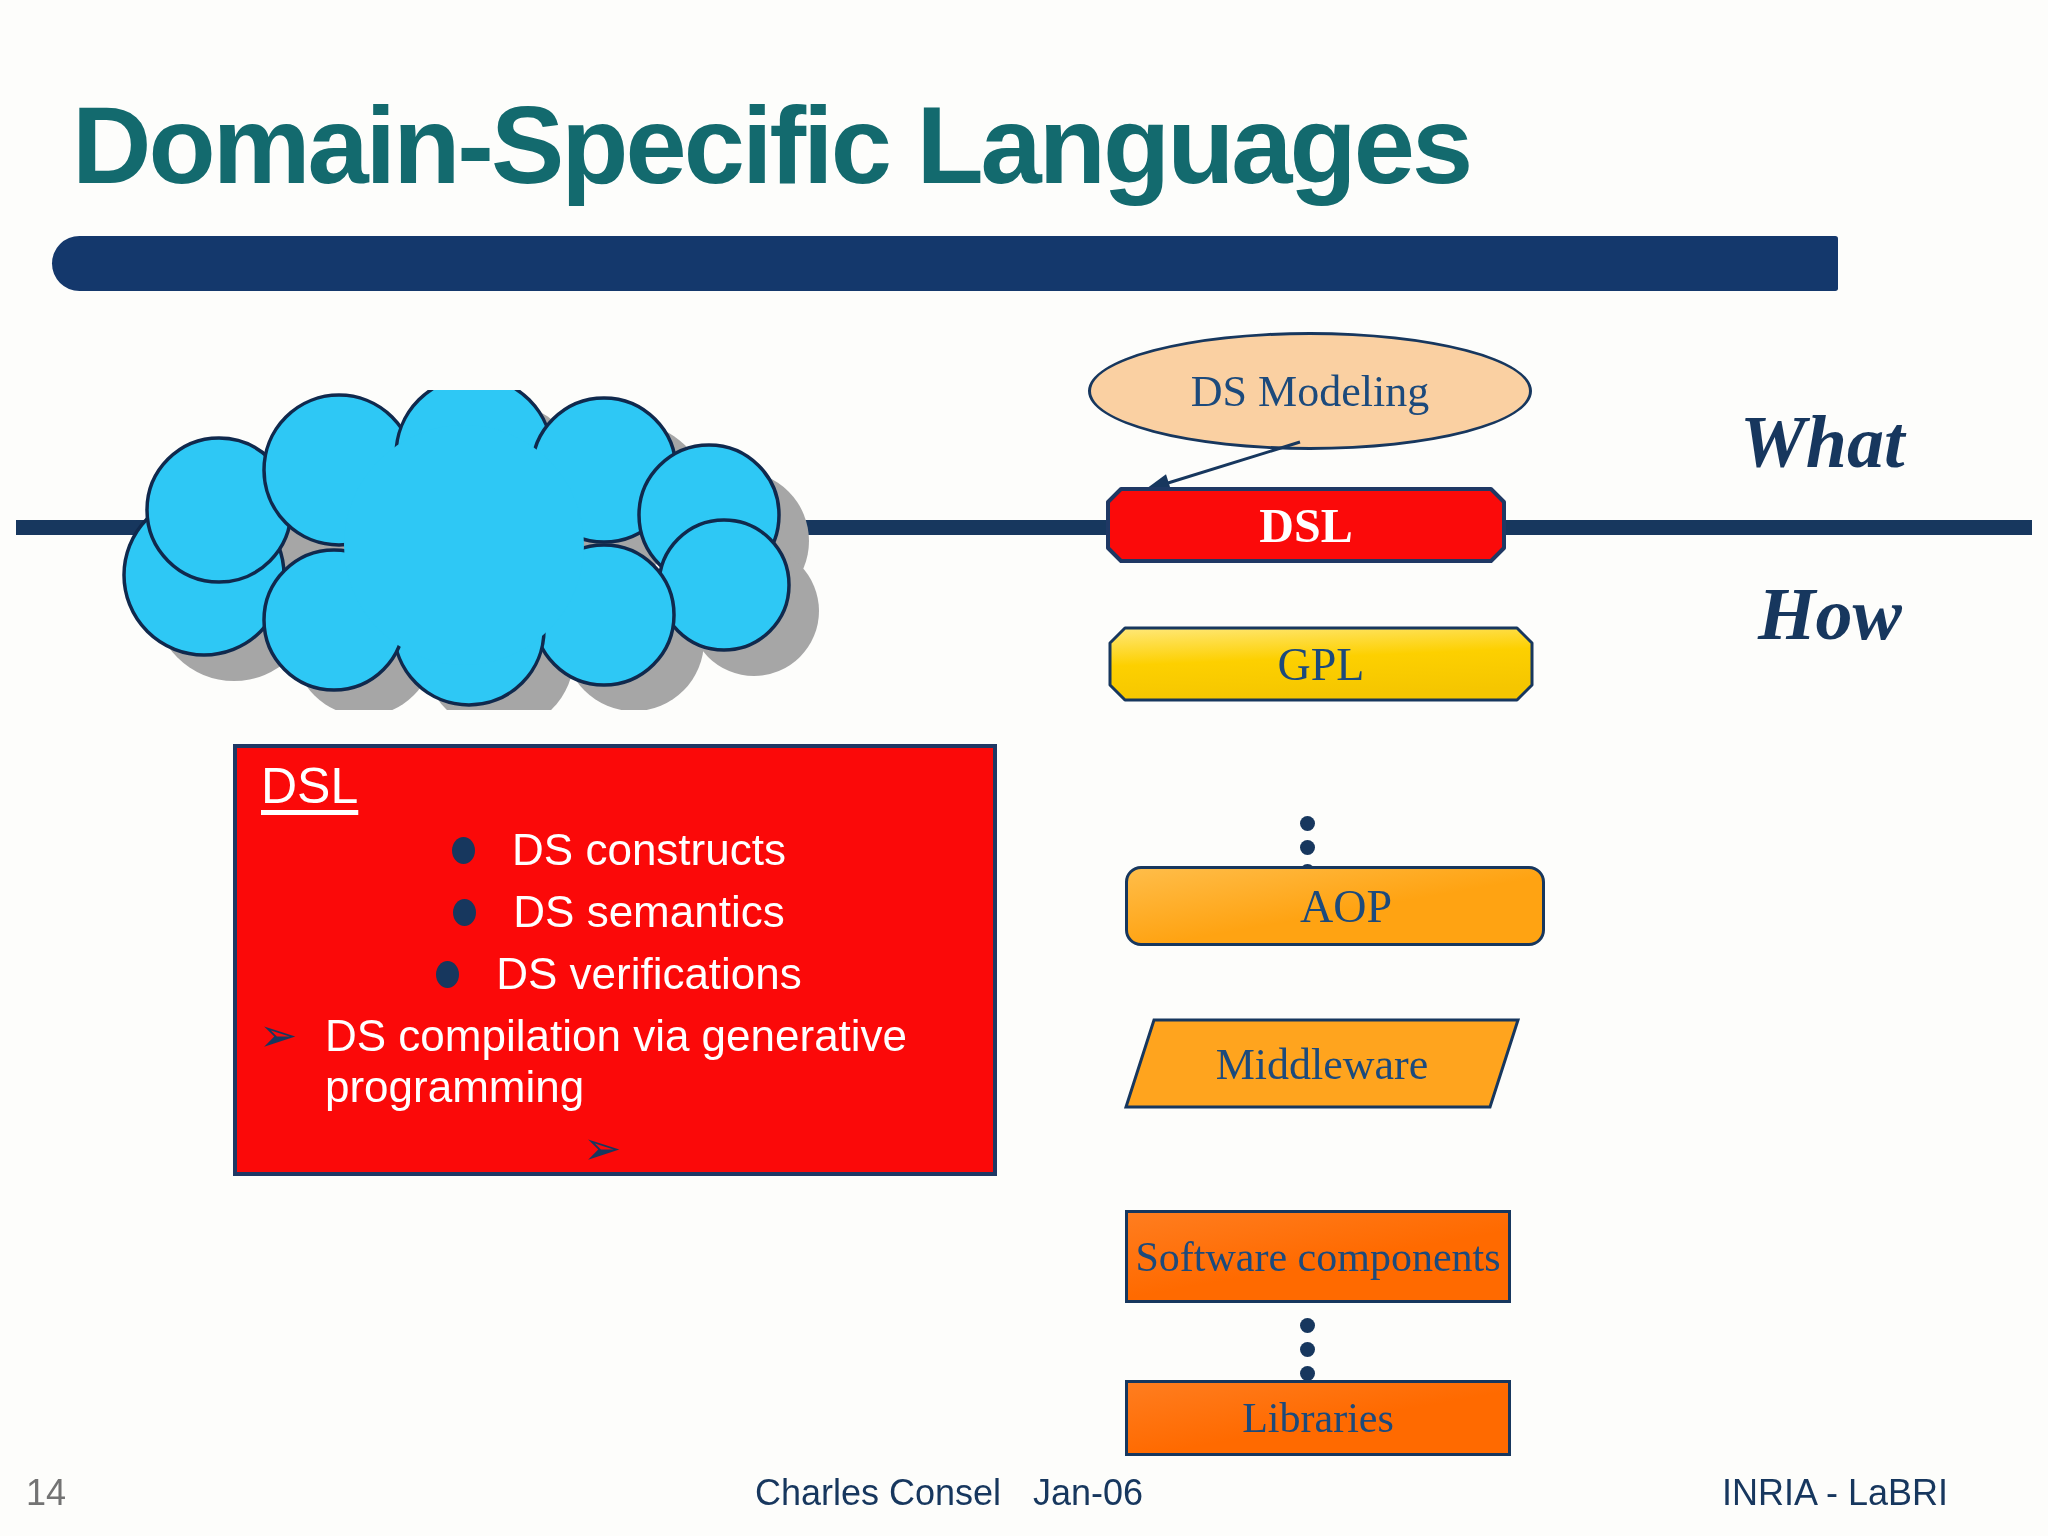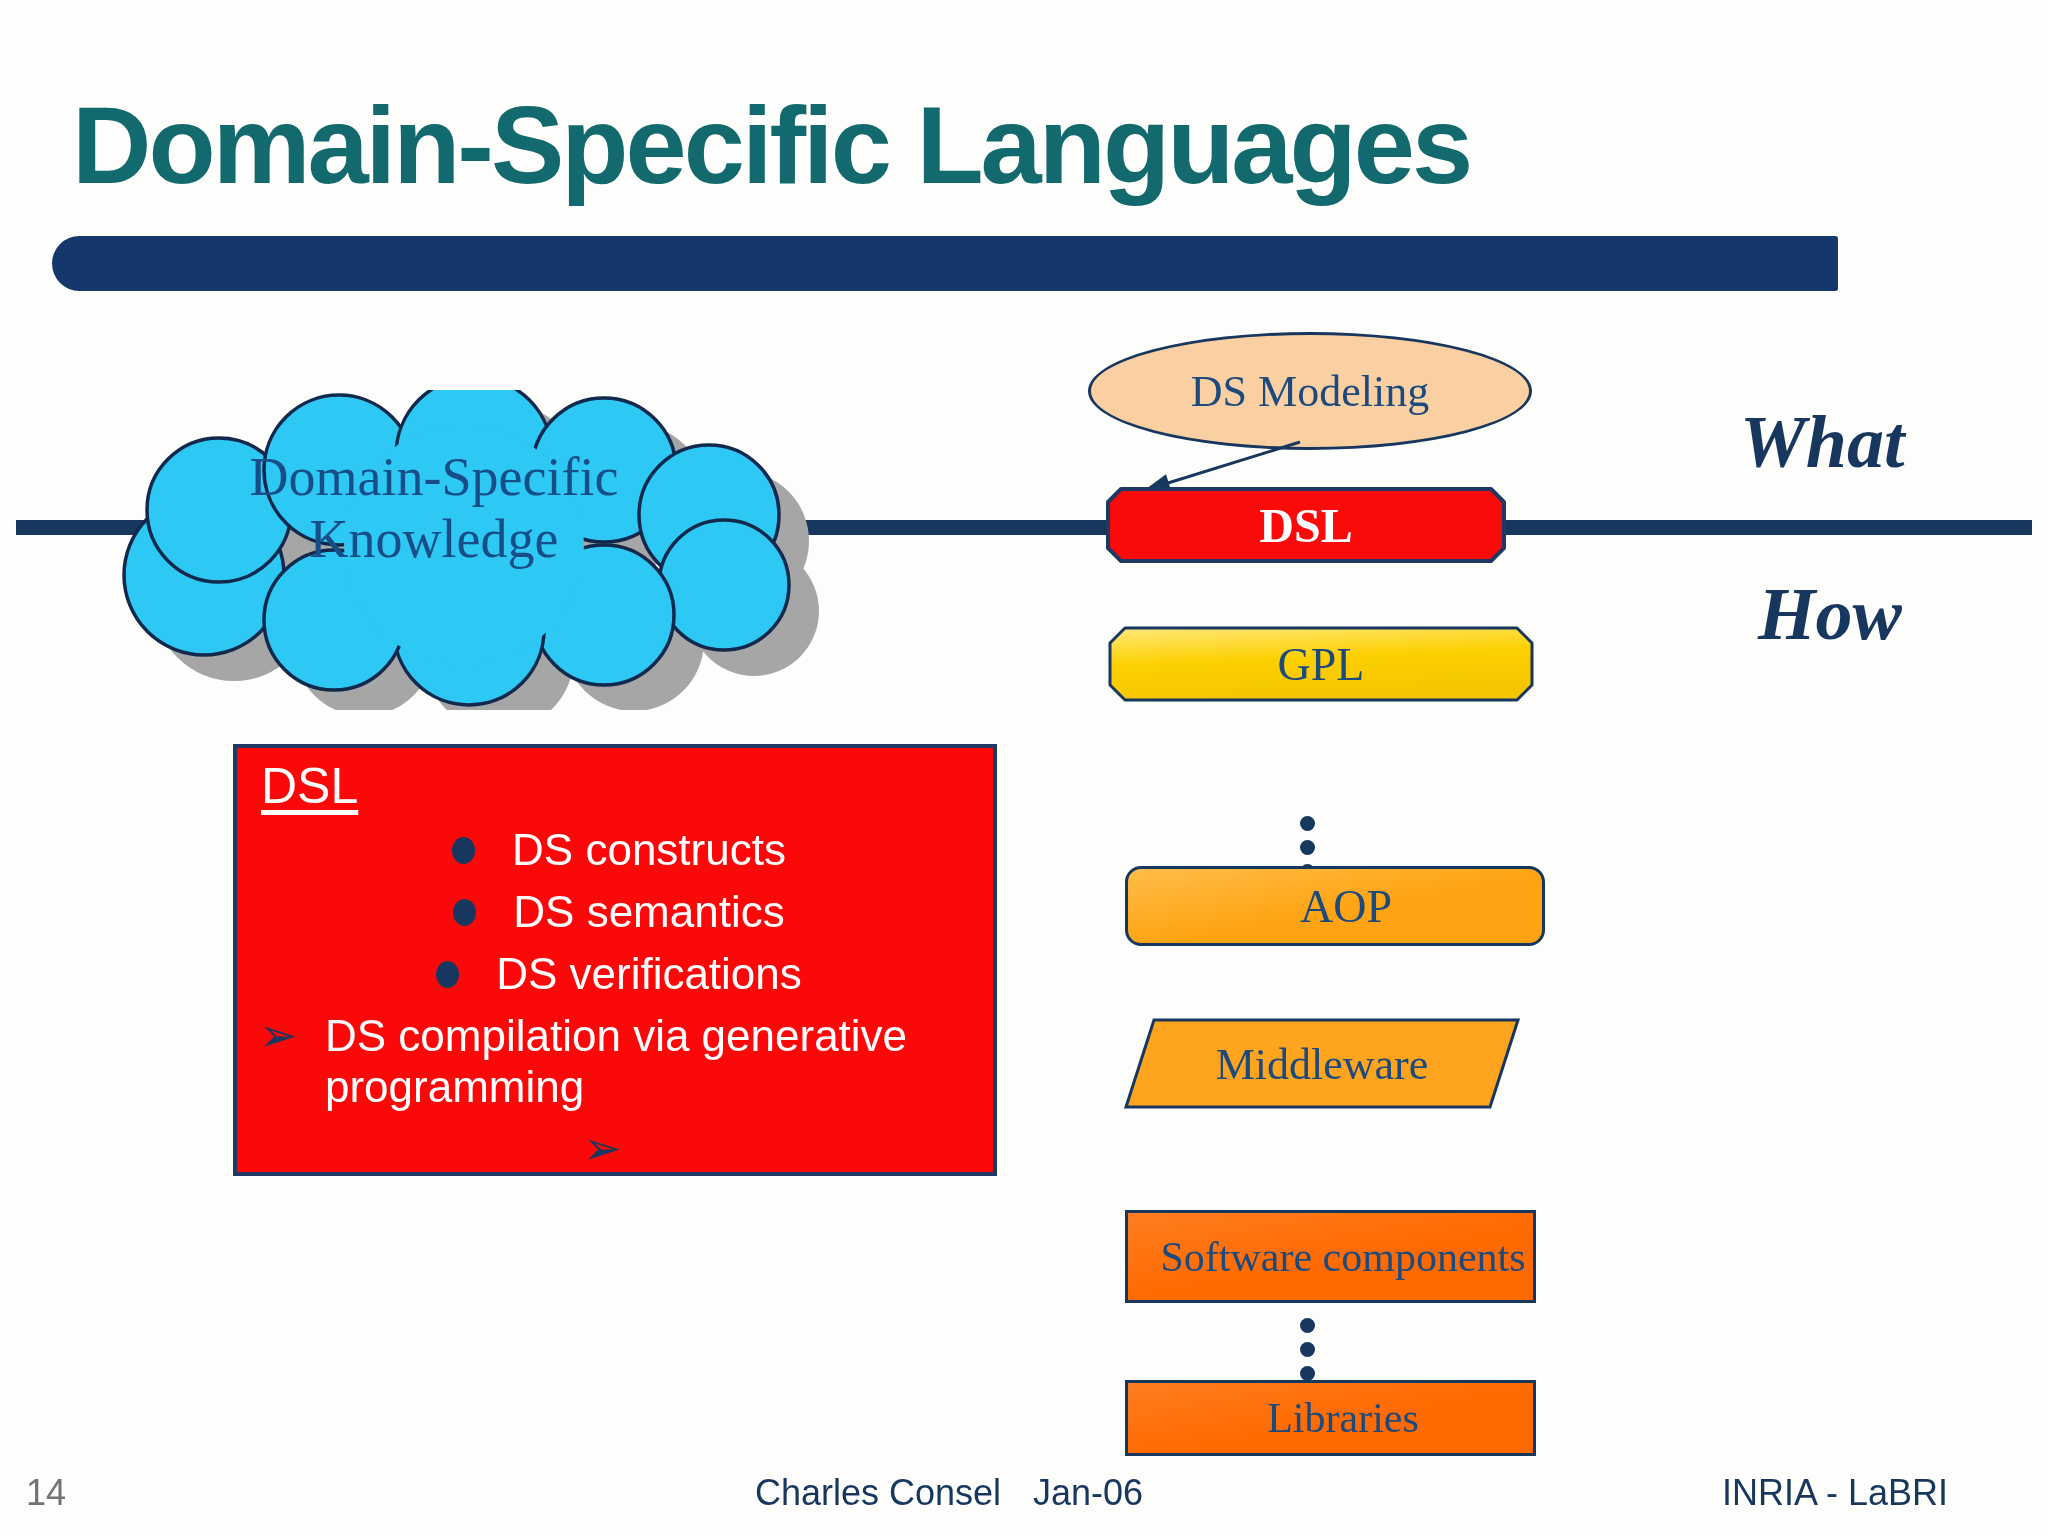--- a/index.html
+++ b/index.html
@@ -48,21 +48,21 @@
   .round-box{
     position:absolute;background:linear-gradient(170deg,#ffbd49 0%,#ffa312 55%);
     border:3px solid #17375e;border-radius:16px;
     display:flex;align-items:center;justify-content:center;
     font-family:"Liberation Serif",serif;font-size:43px;color:#1c4a7c;
   }
   .flat-box{
     position:absolute;background:linear-gradient(170deg,#ff7d1f 0%,#ff6a00 55%);
     border:3px solid #17375e;
     display:flex;align-items:center;justify-content:center;
-    font-family:"Liberation Serif",serif;font-size:42px;color:#1c4a7c;padding-left:25px;
+    font-family:"Liberation Serif",serif;font-size:42px;color:#1c4a7c;
   }
   
   .dots{position:absolute;left:1300px;display:flex;flex-direction:column;gap:9px;}
   .dots i{width:15px;height:15px;border-radius:50%;background:#17375e;}
   
   .axis-word{
     position:absolute;font-family:"Liberation Serif",serif;
     font-size:74px;font-weight:bold;font-style:italic;color:#17375e;text-align:right;
   }
   .what{left:1740px;top:400px;}
@@ -130,24 +130,20 @@
           <circle cx="520" cy="80" r="72"></circle>
         <circle cx="625" cy="125" r="70"></circle>
           <circle cx="640" cy="195" r="65"></circle>
         <circle cx="520" cy="225" r="70"></circle>
           <circle cx="385" cy="240" r="75"></circle>
         <circle cx="250" cy="230" r="70"></circle>
         <circle cx="380" cy="155" r="120" stroke="none"></circle>
       </g>
     </svg>
   </div>
-  <div class="cloud-text">
-    <div>Domain-Specific</div>
-    <div>Knowledge</div>
-  </div>
 
   <div class="modeling">
     <span>DS Modeling</span>
   </div>
 
   <svg class="conn-arrow" width="200" height="75" viewBox="0 0 200 75">
     <line x1="182" y1="12" x2="50" y2="53" stroke="#17375e" stroke-width="3"></line>
     <polygon points="25.9,60.6 48,44.3 53.4,61.5" fill="#17375e"></polygon>
   </svg>
 

